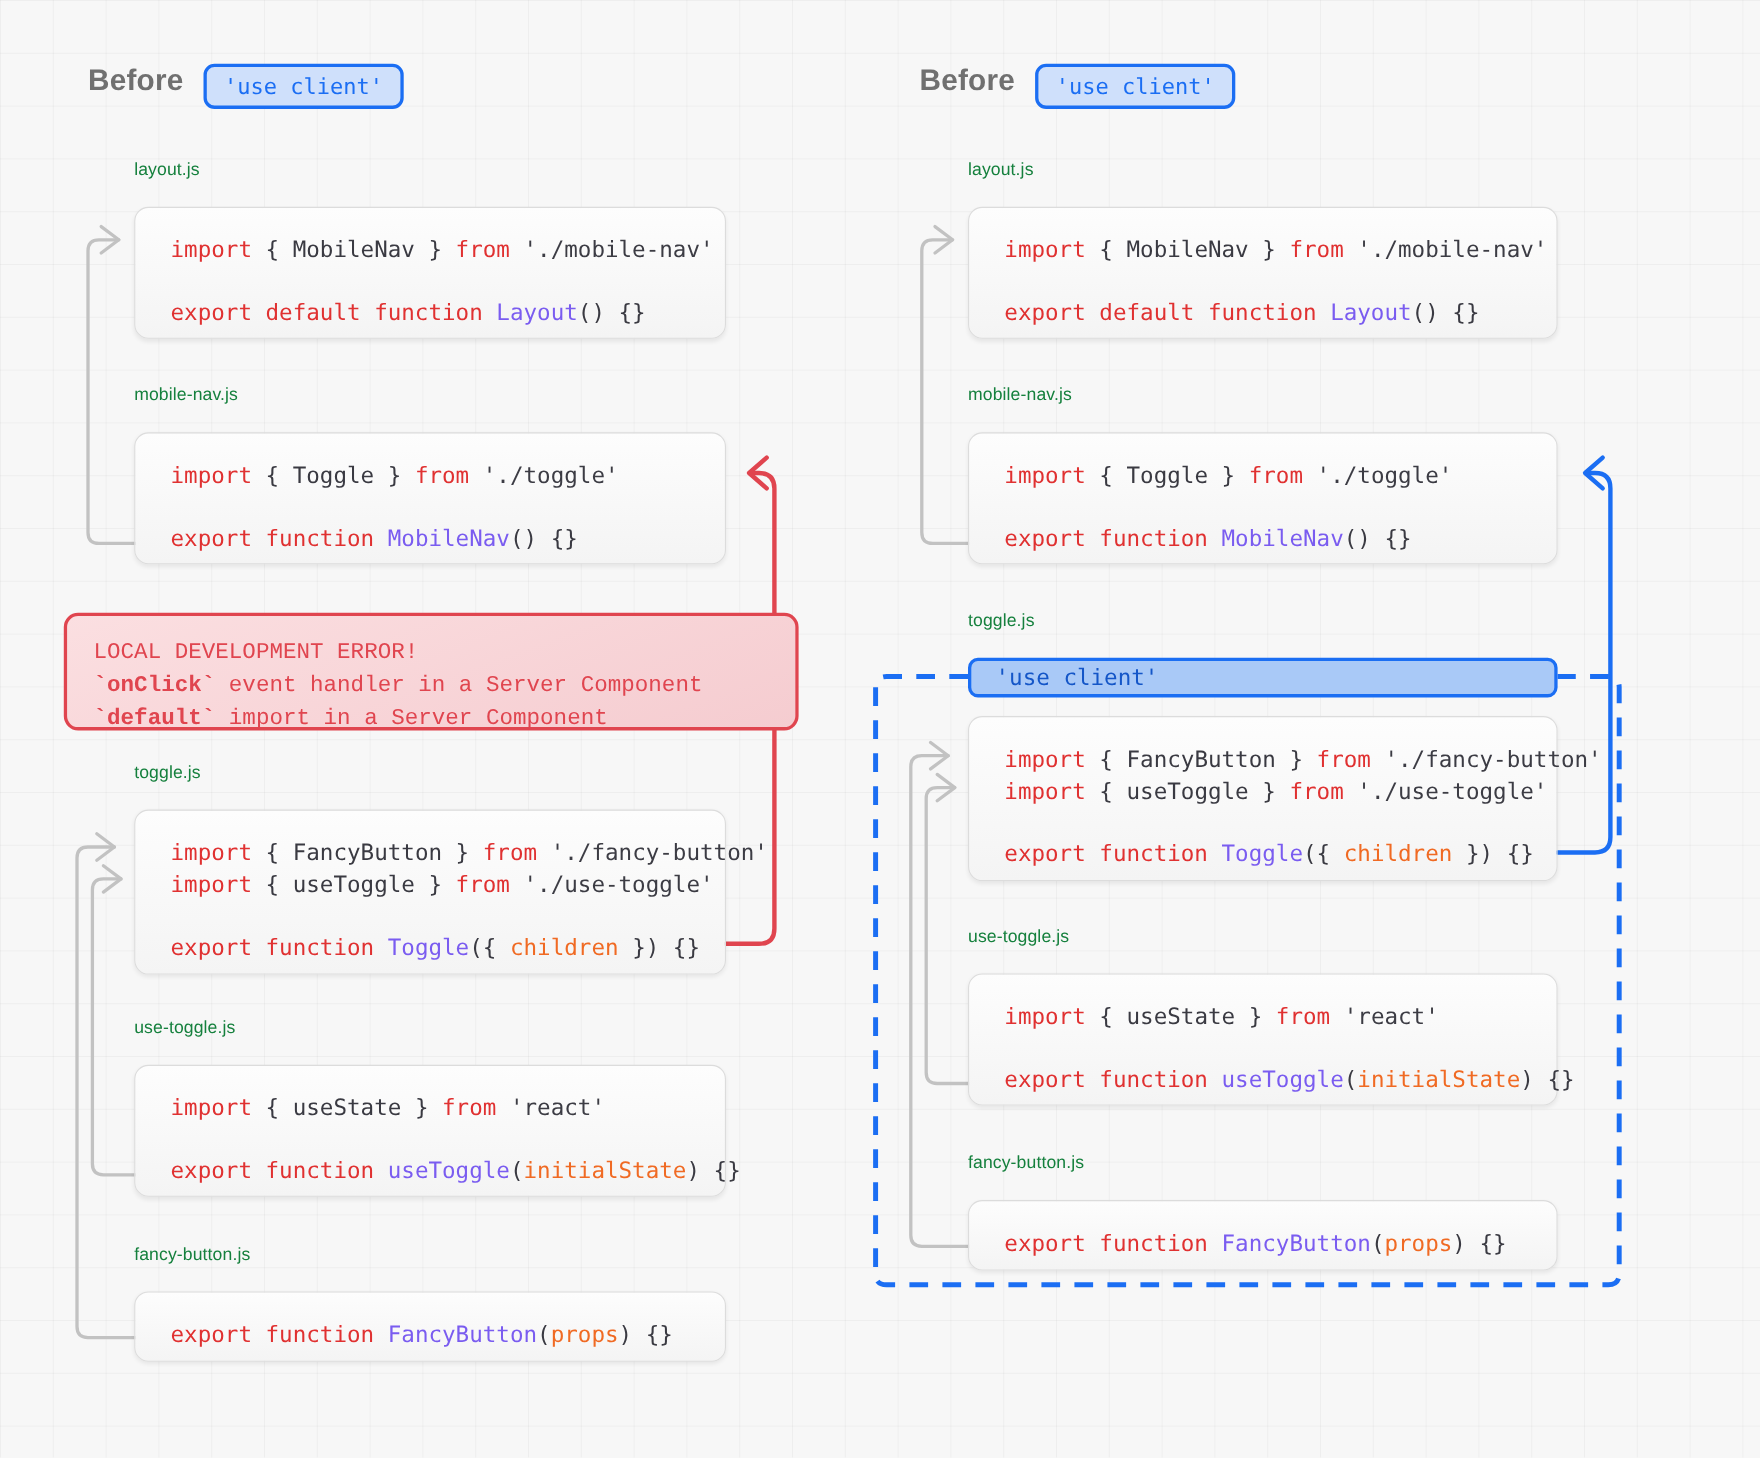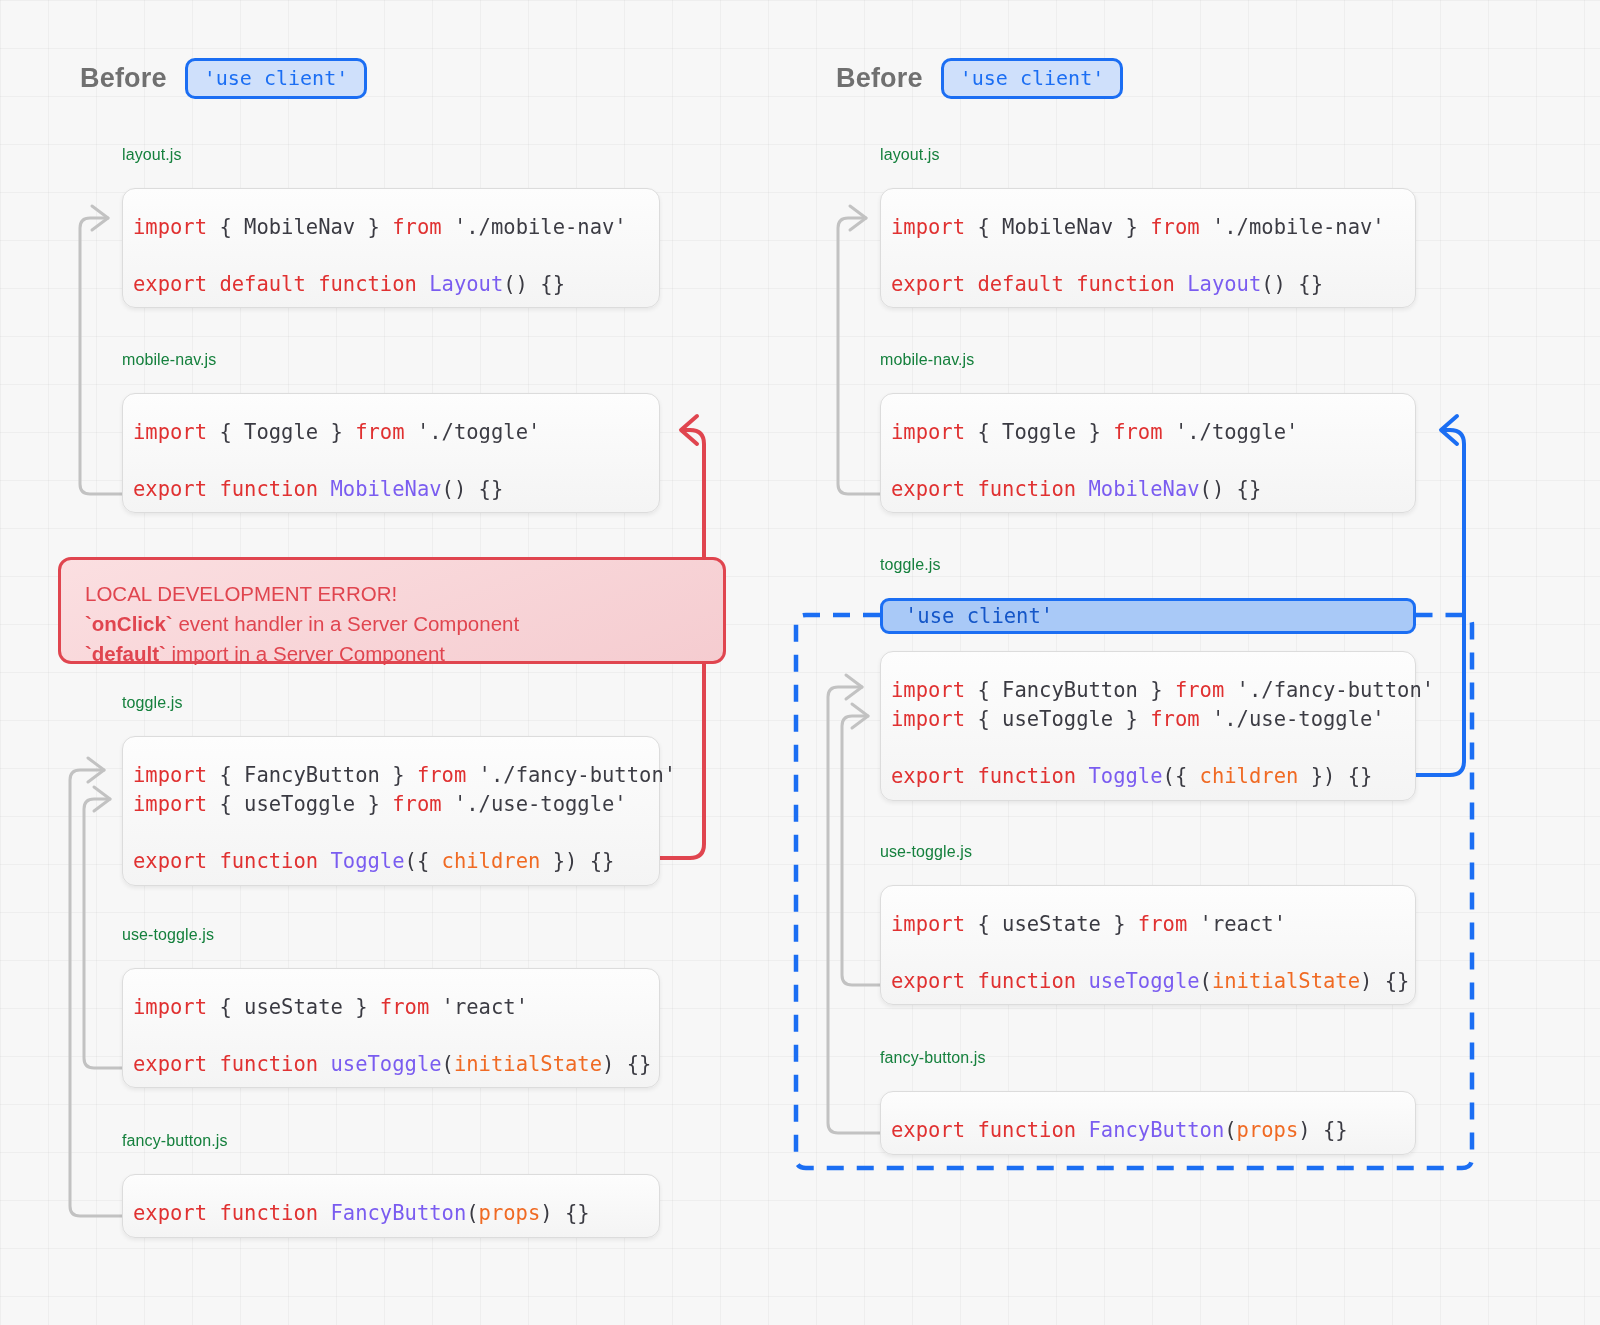--- a/index.html
+++ b/index.html
@@ -15,21 +15,21 @@
     position:absolute;inset:0;
     background-image:
       linear-gradient(to right, rgba(0,0,0,0.035) 1px, transparent 1px),
       linear-gradient(to bottom, rgba(0,0,0,0.035) 1px, transparent 1px);
     background-size:48px 48px;
     pointer-events:none;
   }
   #stage{position:absolute;inset:0;}
 
   
-  .hdr{position:absolute;display:flex;align-items:center;gap:18px;}
+  .hdr{position:absolute;display:flex;gap:18px;}
   .hdr-label{
     font-size:27px;font-weight:bold;color:#707070;
     letter-spacing:0.2px;
   }
   .pill{
     border:3px solid #1b6ef3;
     background:#cfe0fb;
     border-radius:10px;
     padding:7px 16px 8px;
     color:#1b6ef3;
@@ -47,21 +47,21 @@
   }
 
   
   .code{
     position:absolute;
     background:linear-gradient(180deg,#fdfdfd 0%,#f4f4f4 100%);
     border:1px solid #dcdcdc;
     border-radius:13px;
     box-shadow:0 2px 4px rgba(0,0,0,0.07);
     box-sizing:border-box;
-    padding:24px 10px;
+    padding:24px 32px;
     font-family:"DejaVu Sans Mono", monospace;
     font-size:20.5px;
     line-height:29px;
     white-space:pre;
     color:#3a3a42;
   }
   .code .gap{display:block;height:28px;}
   .kw{color:#e03131;}
   .fn{color:#7a5cf0;}
   .param{color:#f06a23;margin-top:34px;}
@@ -83,21 +83,21 @@
   }
 
   
   .errbox{
     position:absolute;
     border:3px solid #e0454f;
     background:linear-gradient(160deg,#fbdfe1 0%,#f5ccd0 100%);
     border-radius:13px;
     box-sizing:border-box;
     padding:19px 24px;
-    font-family:Liberation Sans, sans-serif;
+    font-family:Liberation Mono, monospace;
     font-size:20.5px;
     line-height:30px;
     color:#e0454f;
     white-space:pre;
     z-index:5;
   }
   .errbox b{font-weight:bold;}
 
   svg.conn{position:absolute;left:0;top:0;width:1600px;height:1325px;overflow:visible;pointer-events:none;}
   .gstroke{fill:none;stroke:#c2c2c2;stroke-width:3;stroke-linecap:round;stroke-linejoin:round;}

